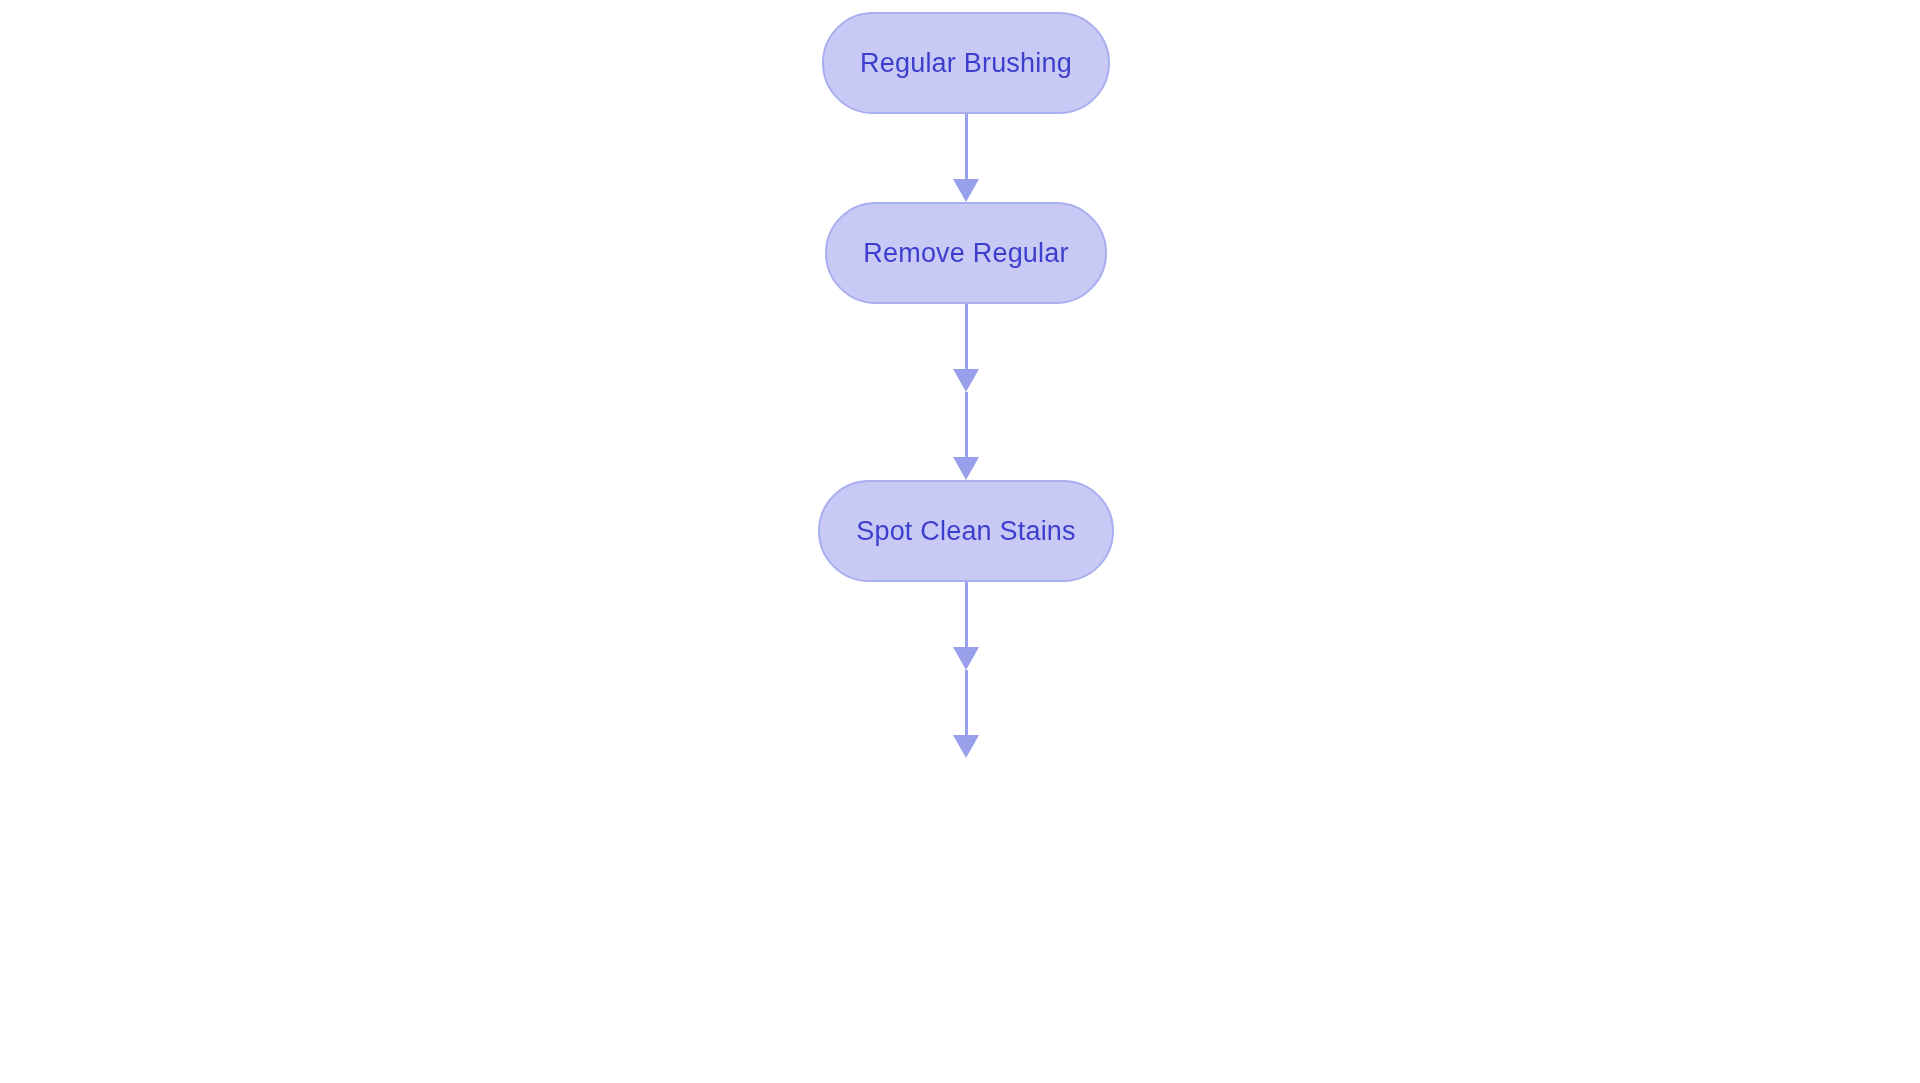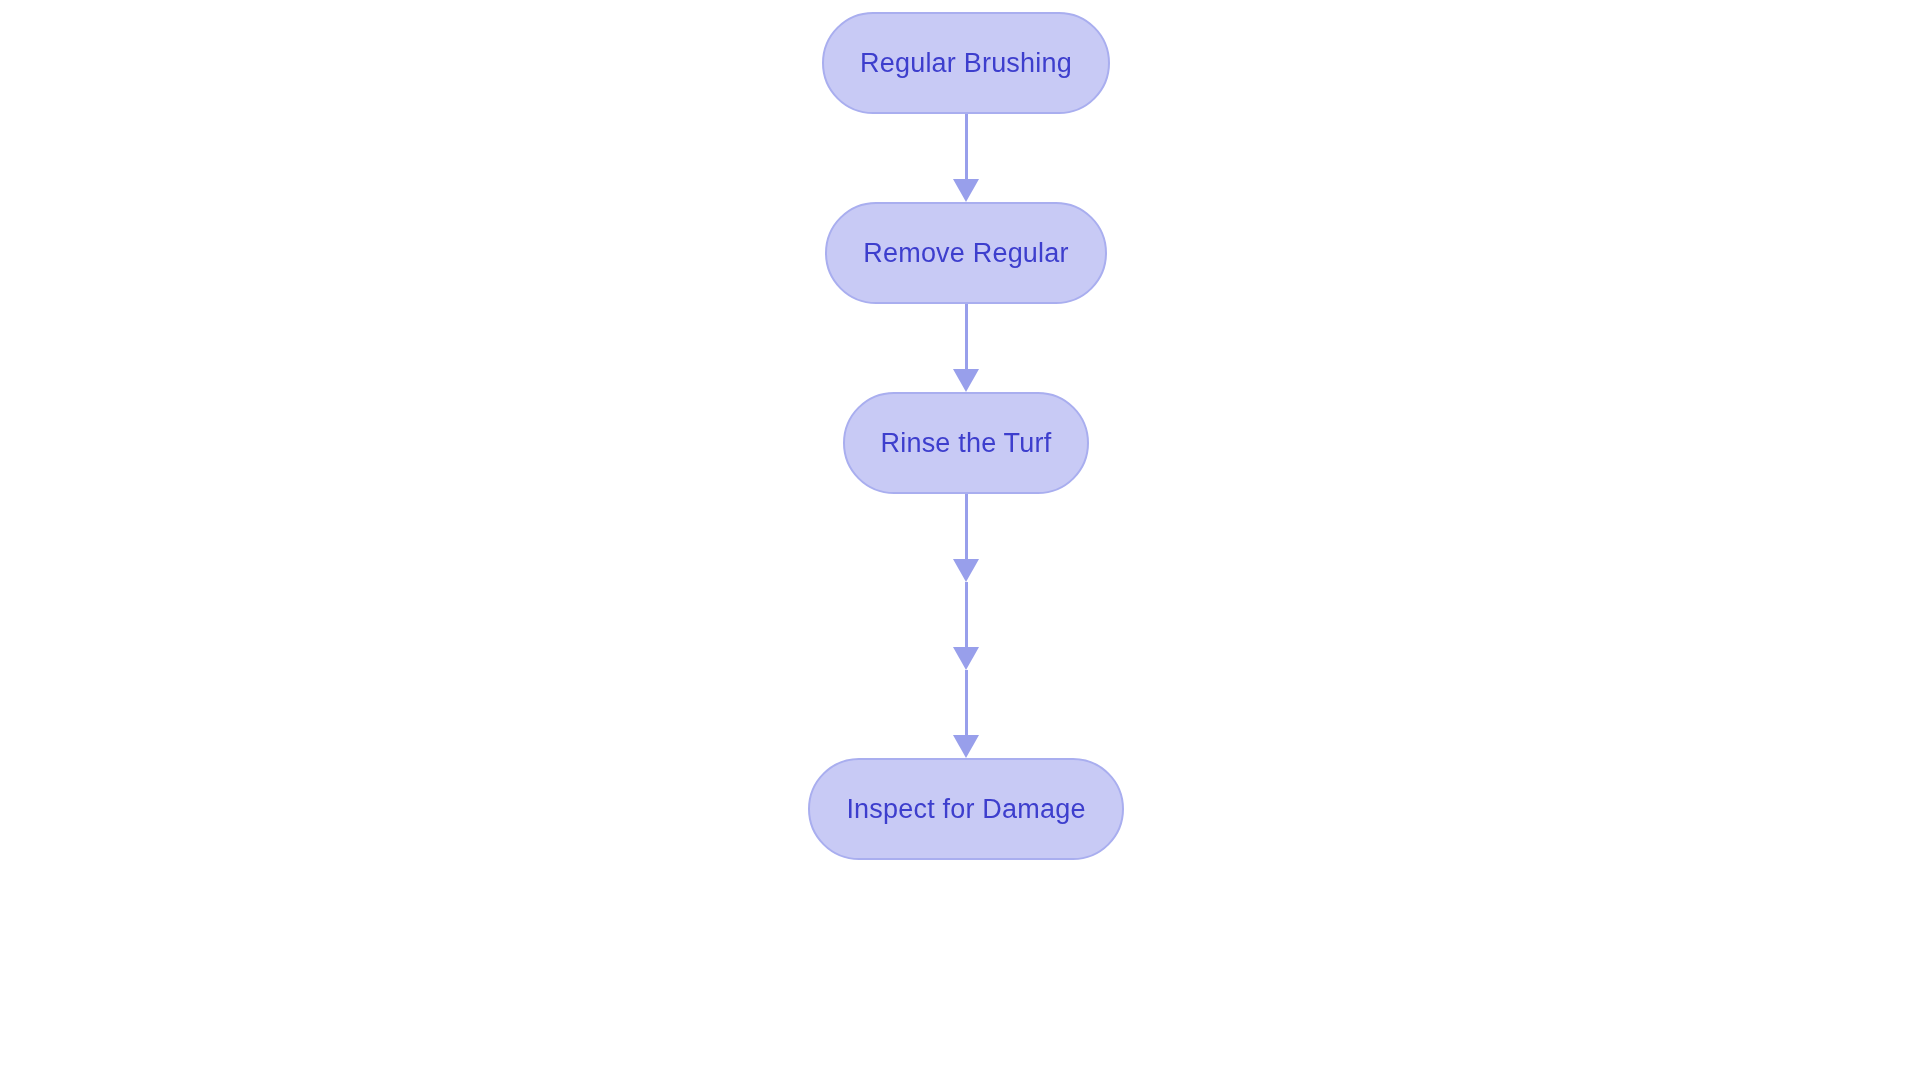--- a/index.html
+++ b/index.html
@@ -85,38 +85,35 @@
 
   <div class="node">
     <span class="node-label">Remove Regular</span>
   </div>
 
   <div class="arrow">
     <div class="arrow-line"></div>
     <div class="arrow-head"></div>
   </div>
 
+
+  <div class="arrow">
+    <div class="arrow-line"></div>
+    <div class="arrow-head"></div>
+  </div>
+
   <div class="node">
-    <span class="node-label">Rinse the Turf</span>
+    <span class="node-label">Spot Clean Stains</span>
   </div>
 
   <div class="arrow">
     <div class="arrow-line"></div>
     <div class="arrow-head"></div>
   </div>
 
 
   <div class="arrow">
     <div class="arrow-line"></div>
     <div class="arrow-head"></div>
   </div>
 
-
-  <div class="arrow">
-    <div class="arrow-line"></div>
-    <div class="arrow-head"></div>
-  </div>
-
-  <div class="node">
-    <span class="node-label">Inspect for Damage</span>
-  </div>
 </div>
 </div>
 
 </body></html>

